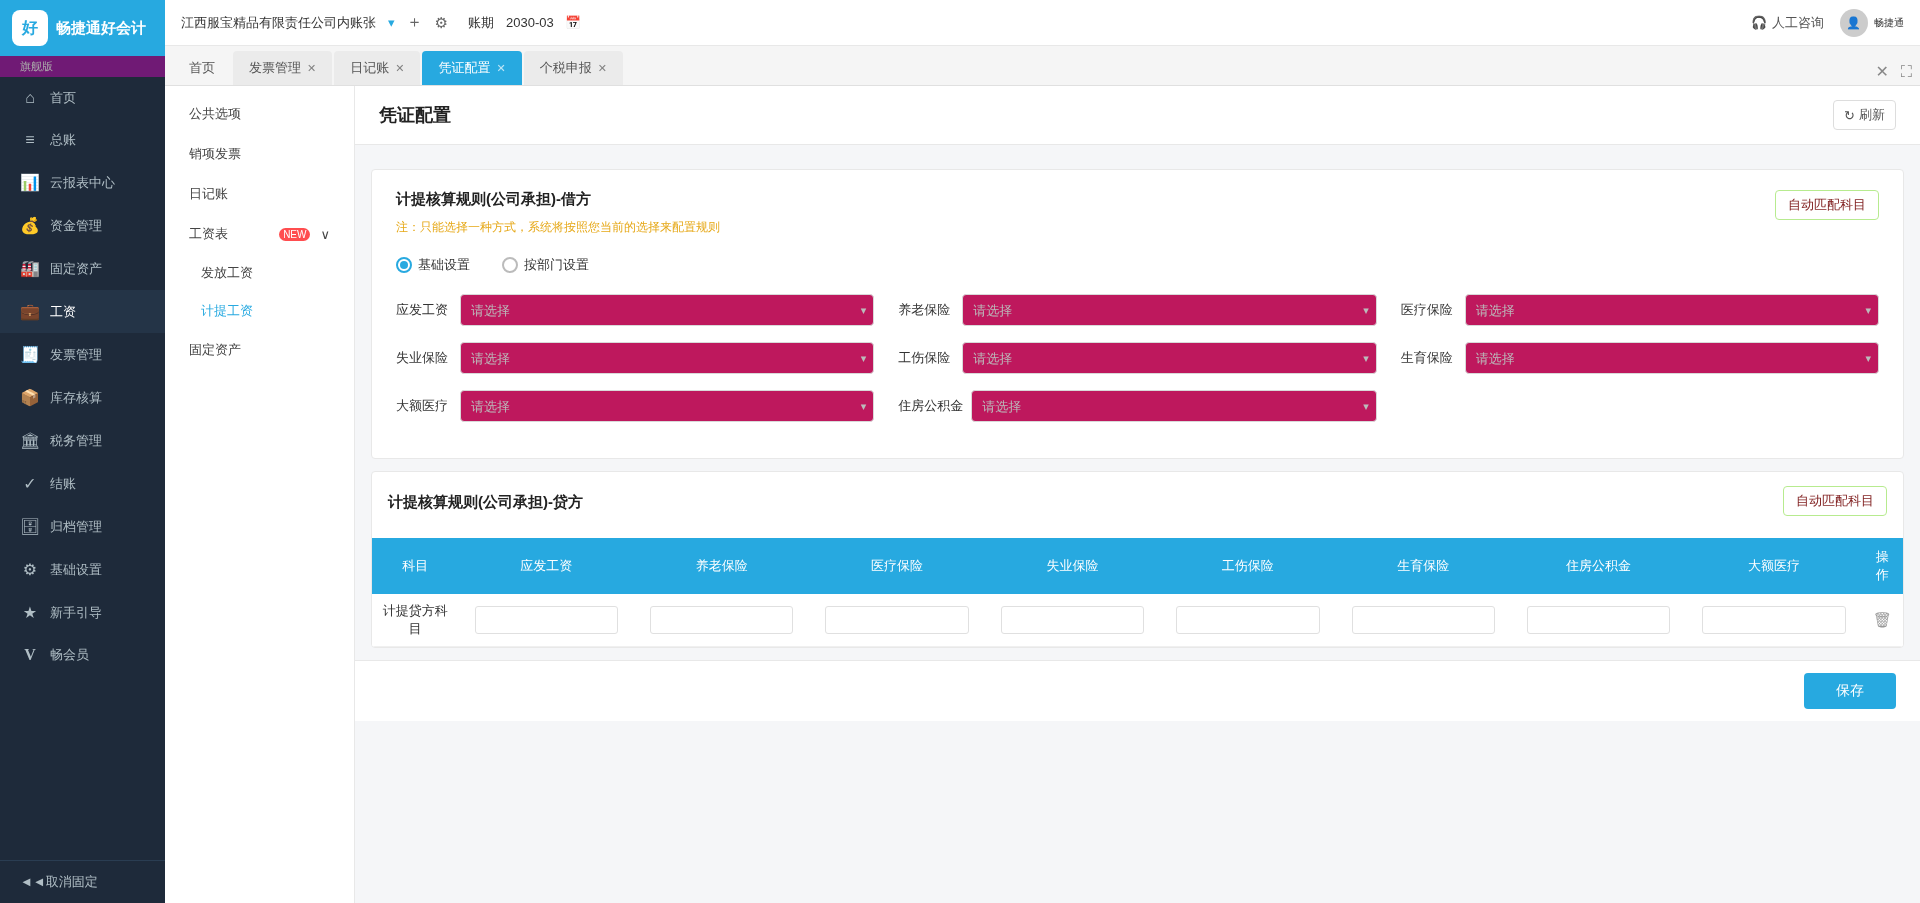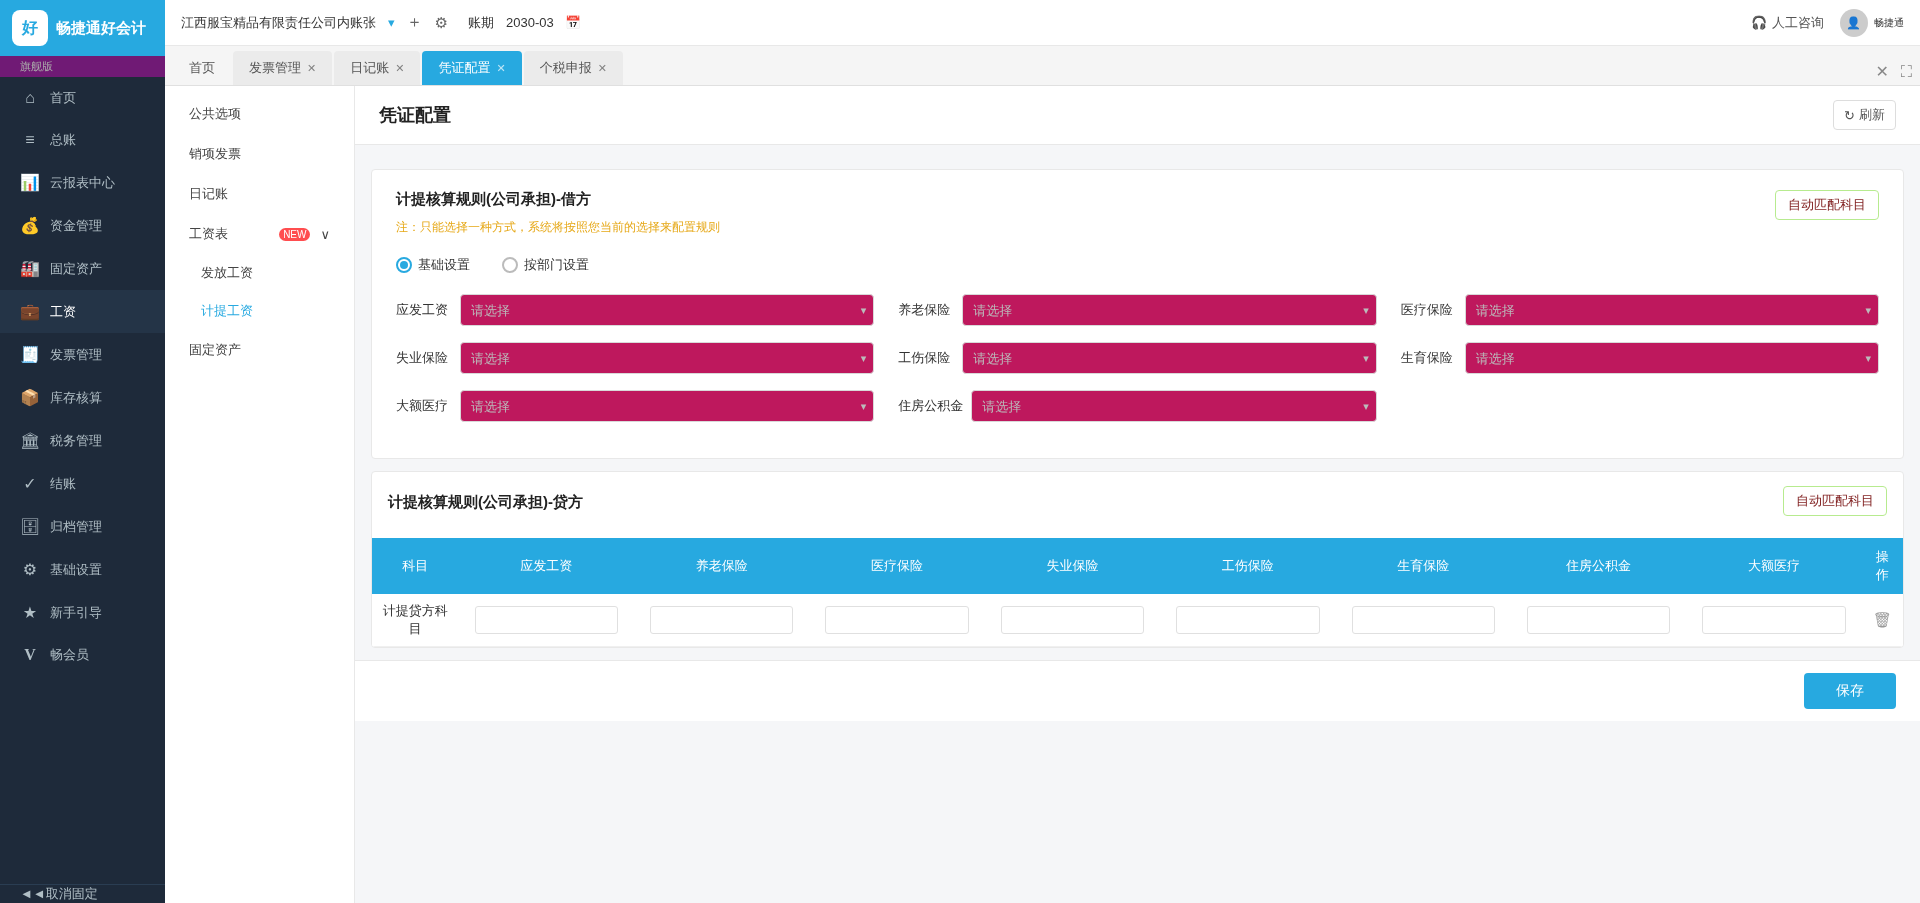--- a/index.html
+++ b/index.html
@@ -37,21 +37,21 @@
       display: flex; align-items: center; gap: 10px;
       padding: 12px 20px;
       cursor: pointer;
       color: #b0bec5;
       transition: background 0.2s;
     }
     .sidebar-item.active { background: #243447; color: white; }
     .sidebar-item-icon { font-size: 16px; width: 20px; text-align: center; }
     .sidebar-item-label { font-size: 13px; }
     .sidebar-bottom {
-      padding: 0 20px;
+      padding: 12px 20px;
       display: flex; align-items: center; gap: 8px;
       cursor: pointer;
       color: #b0bec5;
       border-top: 1px solid #2a3d52;
       font-size: 13px;
     }
 
     
     .main { flex: 1; display: flex; flex-direction: column; overflow: hidden; }
 

